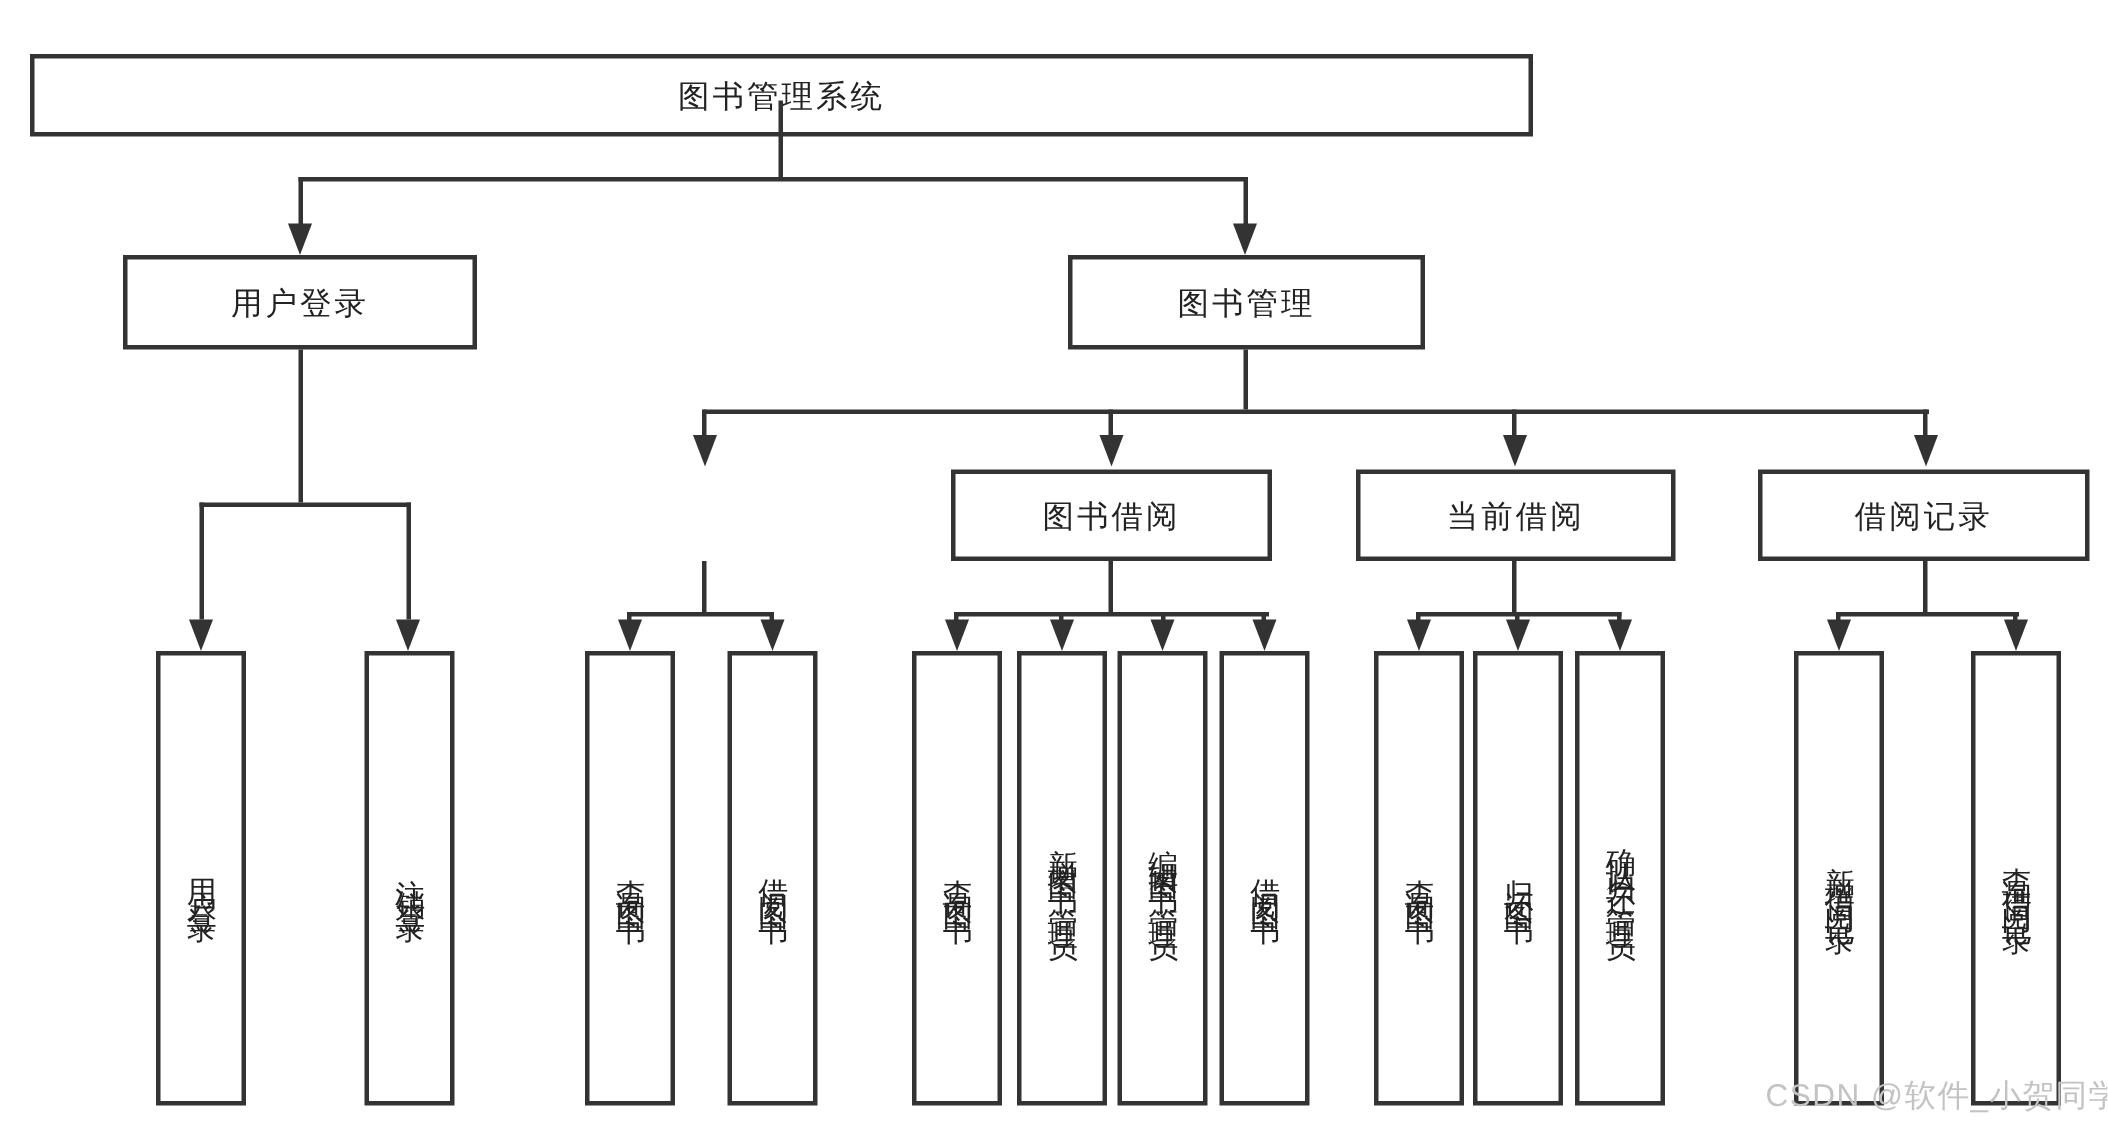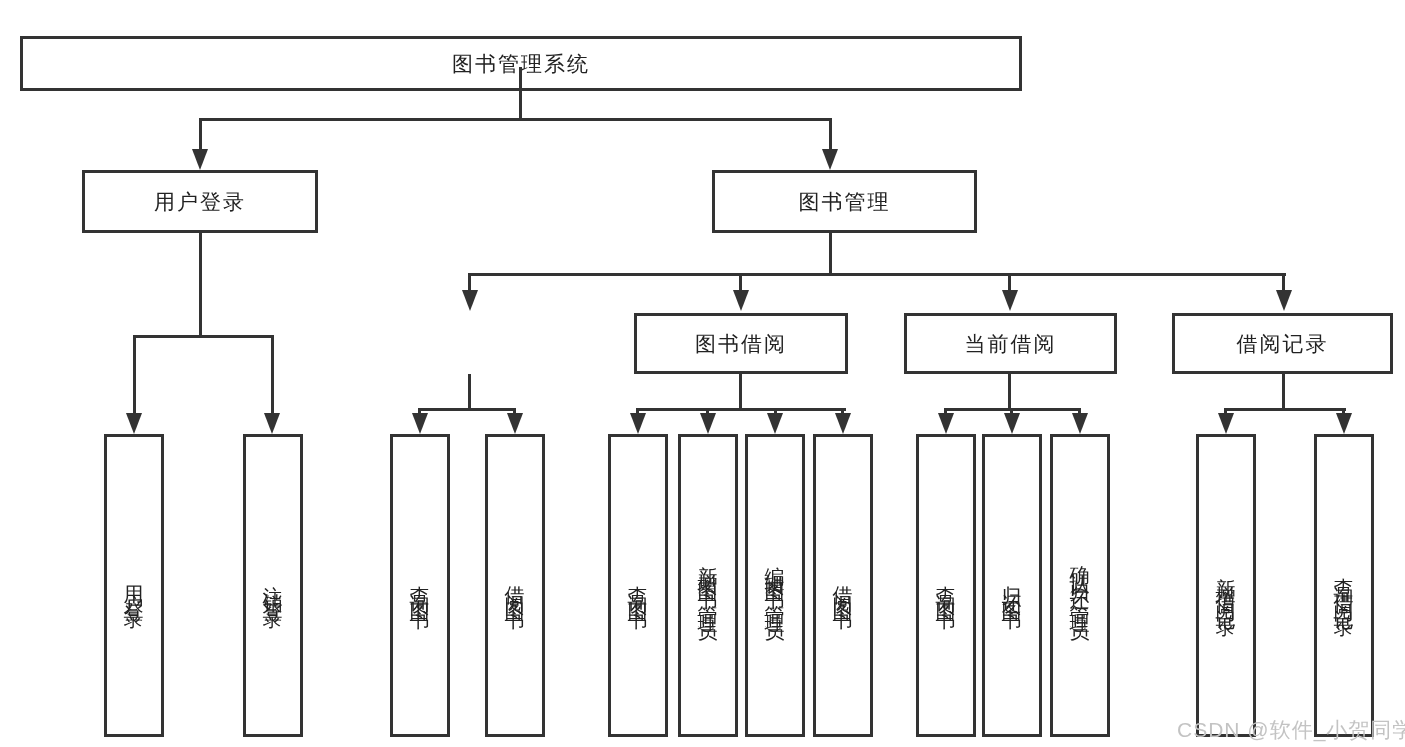--- a/index.html
+++ b/index.html
@@ -41,21 +41,21 @@
   <div class="vline" style="left:519px;top:67px;height:51px;"></div>
   <div class="hline" style="left:199px;top:118px;width:633px;"></div>
   <div class="vline" style="left:199px;top:118px;height:32px;"></div>
   <div class="arrow" style="left:192px;top:149px;"></div>
   <div class="vline" style="left:829px;top:118px;height:32px;"></div>
   <div class="arrow" style="left:822px;top:149px;"></div>
 
   <div class="node" style="left:82px;top:170px;width:236px;height:63px;">
     <span class="hlabel">用户登录</span>
   </div>
-  <div class="node" style="left:712px;top:170px;width:265px;height:63px;">
+  <div class="node" style="left:712px;top:170px;width:238px;height:63px;">
     <span class="hlabel">图书管理</span>
   </div>
 
   <div class="vline" style="left:199px;top:233px;height:102px;"></div>
   <div class="hline" style="left:133px;top:335px;width:141px;"></div>
   <div class="vline" style="left:133px;top:335px;height:78px;"></div>
   <div class="arrow" style="left:126px;top:413px;"></div>
   <div class="vline" style="left:271px;top:335px;height:78px;"></div>
   <div class="arrow" style="left:264px;top:413px;"></div>
 

